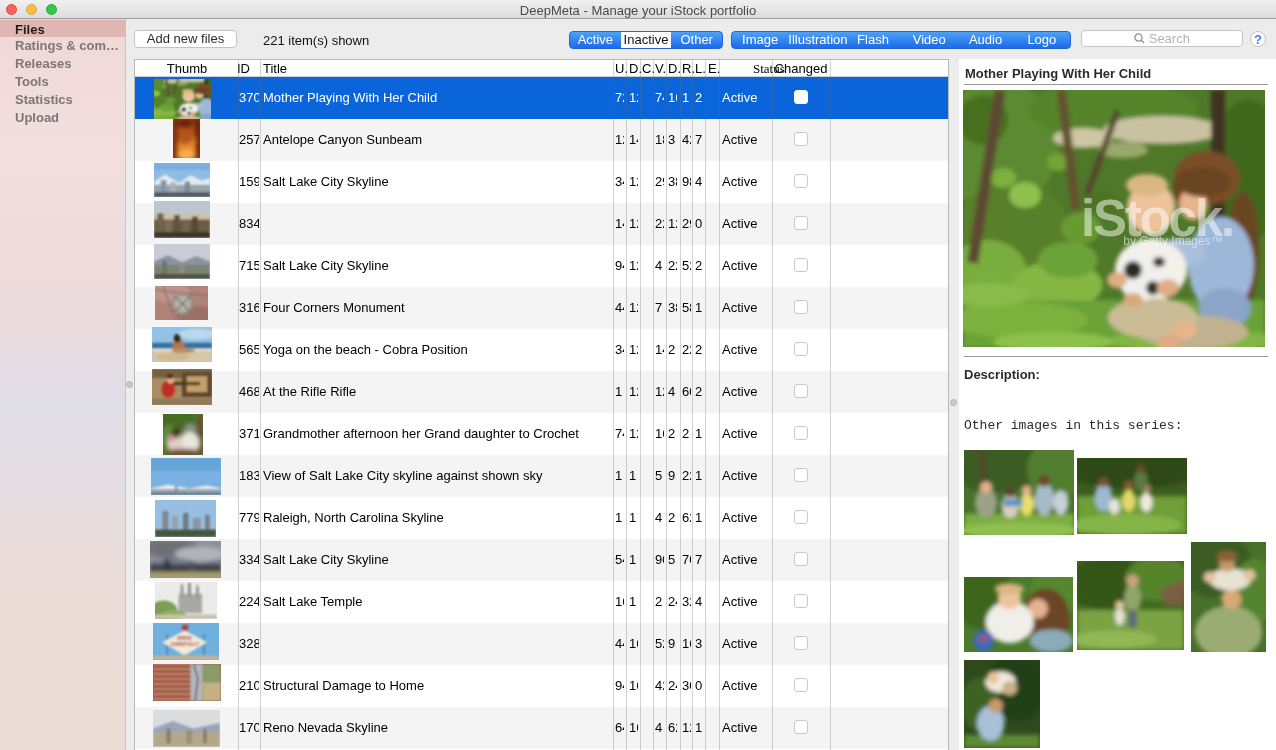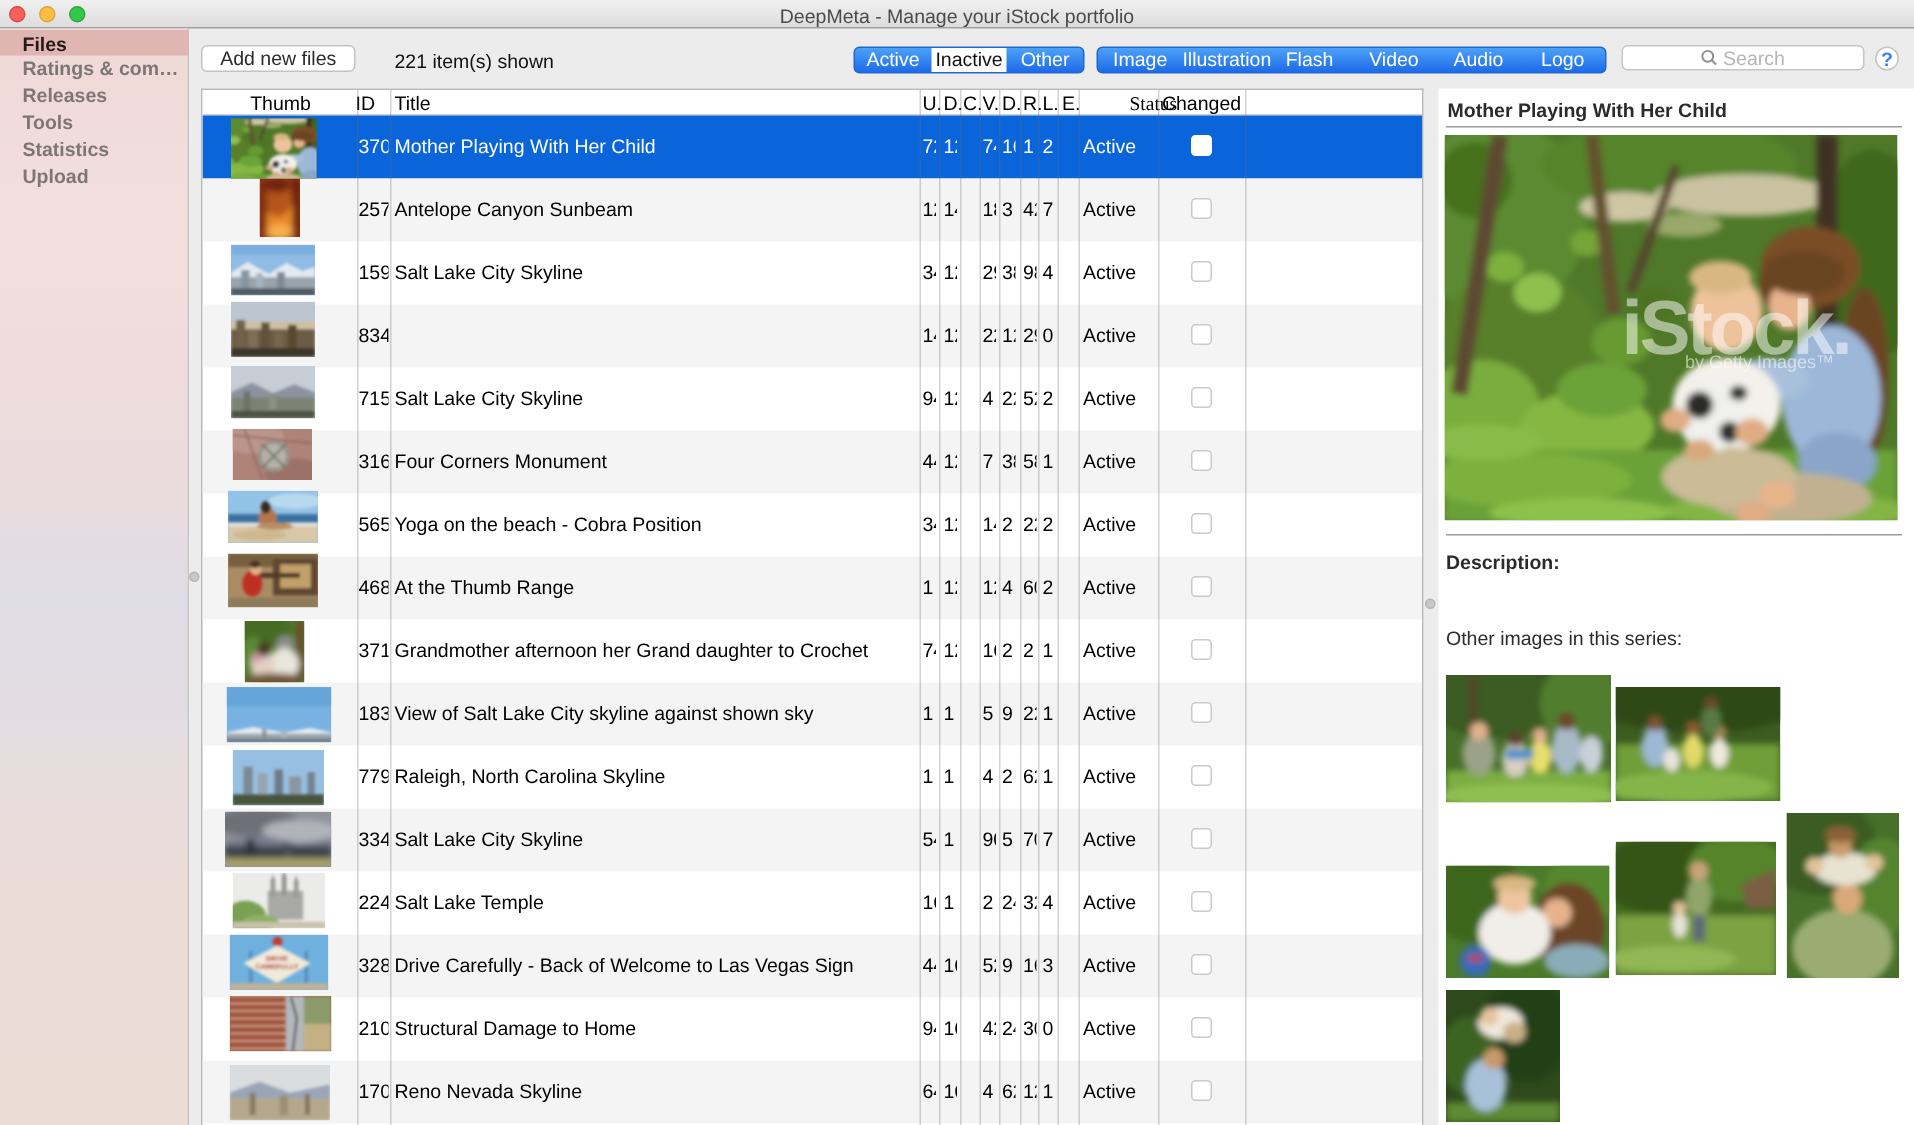--- a/index.html
+++ b/index.html
@@ -236,21 +236,21 @@
         <div class="abs rowtext" style="left:520px; top:13px; width:9px; overflow:hidden;">14</div>
         <div class="abs rowtext" style="left:533px; top:13px; width:9px; overflow:hidden;">2</div>
         <div class="abs rowtext" style="left:547px; top:13px; width:9px; overflow:hidden;">22</div>
         <div class="abs rowtext" style="left:560px; top:13px; width:9px; overflow:hidden;">2</div>
         <div class="abs rowtext" style="left:573px; top:13px; width:9px; overflow:hidden;"></div>
         <div class="abs rowtext" style="left:587px; top:13px;">Active</div>
         <div class="abs cbox" style="left:659px; top:13px;"></div>
       </div>
       <div class="abs row odd" style="top:311px;">
         <div class="abs rowtext" style="left:104px; top:13px; width:20px; overflow:hidden;">4687</div>
-        <div class="abs rowtext" style="left:128px; top:13px;">At the Thumb Range</div>
+        <div class="abs rowtext" style="left:128px; top:13px;">At the Rifle Rifle</div>
         <div class="abs rowtext" style="left:480px; top:13px; width:9px; overflow:hidden;">1</div>
         <div class="abs rowtext" style="left:494px; top:13px; width:9px; overflow:hidden;">12</div>
         <div class="abs rowtext" style="left:507px; top:13px; width:9px; overflow:hidden;"></div>
         <div class="abs rowtext" style="left:520px; top:13px; width:9px; overflow:hidden;">12</div>
         <div class="abs rowtext" style="left:533px; top:13px; width:9px; overflow:hidden;">4</div>
         <div class="abs rowtext" style="left:547px; top:13px; width:9px; overflow:hidden;">60</div>
         <div class="abs rowtext" style="left:560px; top:13px; width:9px; overflow:hidden;">2</div>
         <div class="abs rowtext" style="left:573px; top:13px; width:9px; overflow:hidden;"></div>
         <div class="abs rowtext" style="left:587px; top:13px;">Active</div>
         <div class="abs cbox" style="left:659px; top:13px;"></div>
@@ -320,21 +320,20 @@
         <div class="abs rowtext" style="left:520px; top:13px; width:9px; overflow:hidden;">2</div>
         <div class="abs rowtext" style="left:533px; top:13px; width:9px; overflow:hidden;">24</div>
         <div class="abs rowtext" style="left:547px; top:13px; width:9px; overflow:hidden;">32</div>
         <div class="abs rowtext" style="left:560px; top:13px; width:9px; overflow:hidden;">4</div>
         <div class="abs rowtext" style="left:573px; top:13px; width:9px; overflow:hidden;"></div>
         <div class="abs rowtext" style="left:587px; top:13px;">Active</div>
         <div class="abs cbox" style="left:659px; top:13px;"></div>
       </div>
       <div class="abs row odd" style="top:563px;">
         <div class="abs rowtext" style="left:104px; top:13px; width:20px; overflow:hidden;">3283</div>
-        <div class="abs rowtext" style="left:128px; top:13px;">Drive Carefully - Back of Welcome to Las Vegas Sign</div>
         <div class="abs rowtext" style="left:480px; top:13px; width:9px; overflow:hidden;">44</div>
         <div class="abs rowtext" style="left:494px; top:13px; width:9px; overflow:hidden;">16</div>
         <div class="abs rowtext" style="left:507px; top:13px; width:9px; overflow:hidden;"></div>
         <div class="abs rowtext" style="left:520px; top:13px; width:9px; overflow:hidden;">52</div>
         <div class="abs rowtext" style="left:533px; top:13px; width:9px; overflow:hidden;">9</div>
         <div class="abs rowtext" style="left:547px; top:13px; width:9px; overflow:hidden;">16</div>
         <div class="abs rowtext" style="left:560px; top:13px; width:9px; overflow:hidden;">3</div>
         <div class="abs rowtext" style="left:573px; top:13px; width:9px; overflow:hidden;"></div>
         <div class="abs rowtext" style="left:587px; top:13px;">Active</div>
         <div class="abs cbox" style="left:659px; top:13px;"></div>
@@ -713,21 +712,21 @@
           <ellipse cx="154.0" cy="190.0" rx="10.0" ry="8.0" fill="#e0ac84"></ellipse>
           <ellipse cx="205.0" cy="198.0" rx="11.0" ry="9.0" fill="#e0ac84"></ellipse>
           <ellipse cx="170.0" cy="210.0" rx="10.0" ry="7.0" fill="#d9a87c"></ellipse>
         </g>
         <text x="194.0" y="146.0" font-family="Liberation Sans, sans-serif" font-weight="bold" font-size="51.0" letter-spacing="-2.2" fill="#ffffff" fill-opacity="0.5" text-anchor="middle">iStock.</text>
         <text x="210.0" y="155.0" font-family="Liberation Sans, sans-serif" font-size="12.0" fill="#ffffff" fill-opacity="0.55" text-anchor="middle">by Getty Images™</text>
       </svg>
     </div>
   <div class="abs rp-hr" style="left:5px; top:297px; width:304px;"></div>
   <div class="abs rp-h" style="left:5px; top:308px;">Description:</div>
-  <div class="abs rp-t" style="left:5px; top:359px;">Other images in this series:</div>
+  <div class="abs rp-t" style="left:5px; top:359px;font-family:Liberation Mono, monospace;">Other images in this series:</div>
   <div class="abs th" id="st1" style="left:4.6px; top:390.6px; width:110px; height:85px;">
       <svg width="110" height="85" viewBox="0 0 110 85">
         <rect width="110" height="85" fill="#47702a"></rect>
         <g filter="url(#b2)">
           <ellipse cx="33" cy="15.299999999999999" rx="46.199999999999996" ry="27.2" fill="#3a5c20"></ellipse>
           <rect x="15.400000000000002" y="0" width="5.5" height="38.25" fill="#55452c"></rect>
           <ellipse cx="93.5" cy="18.7" rx="30.800000000000004" ry="29.749999999999996" fill="#517e2e"></ellipse>
           <rect x="0" y="63.75" width="110" height="21.25" fill="#7cad42"></rect>
           <ellipse cx="55" cy="80.75" rx="60.50000000000001" ry="8.5" fill="#90bf51"></ellipse>
           <ellipse cx="22" cy="52.7" rx="11" ry="14.450000000000001" fill="#9aa287"></ellipse>

